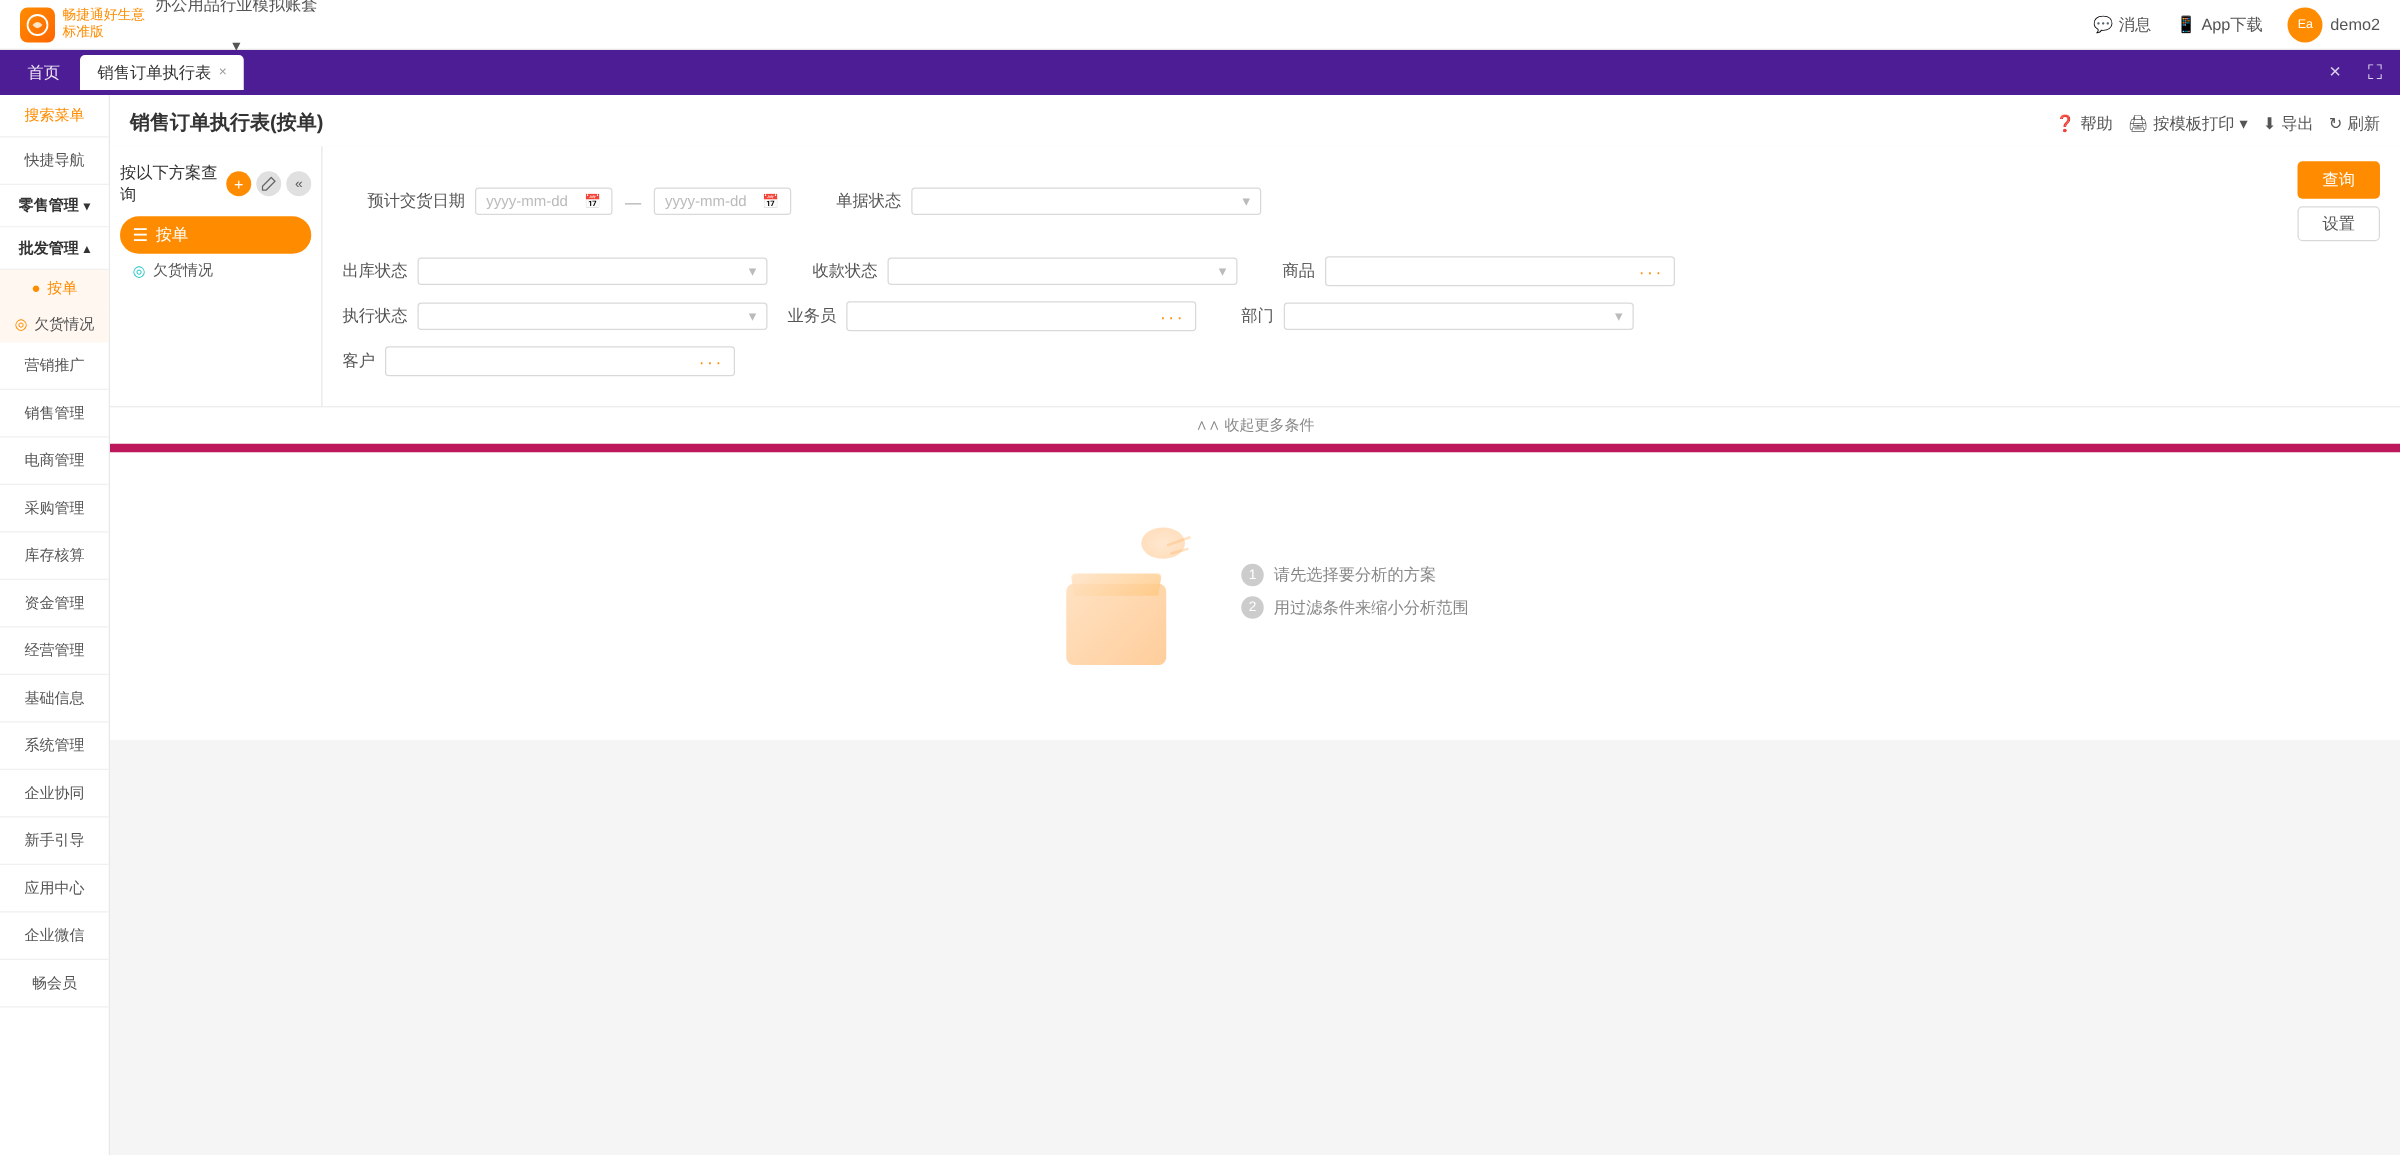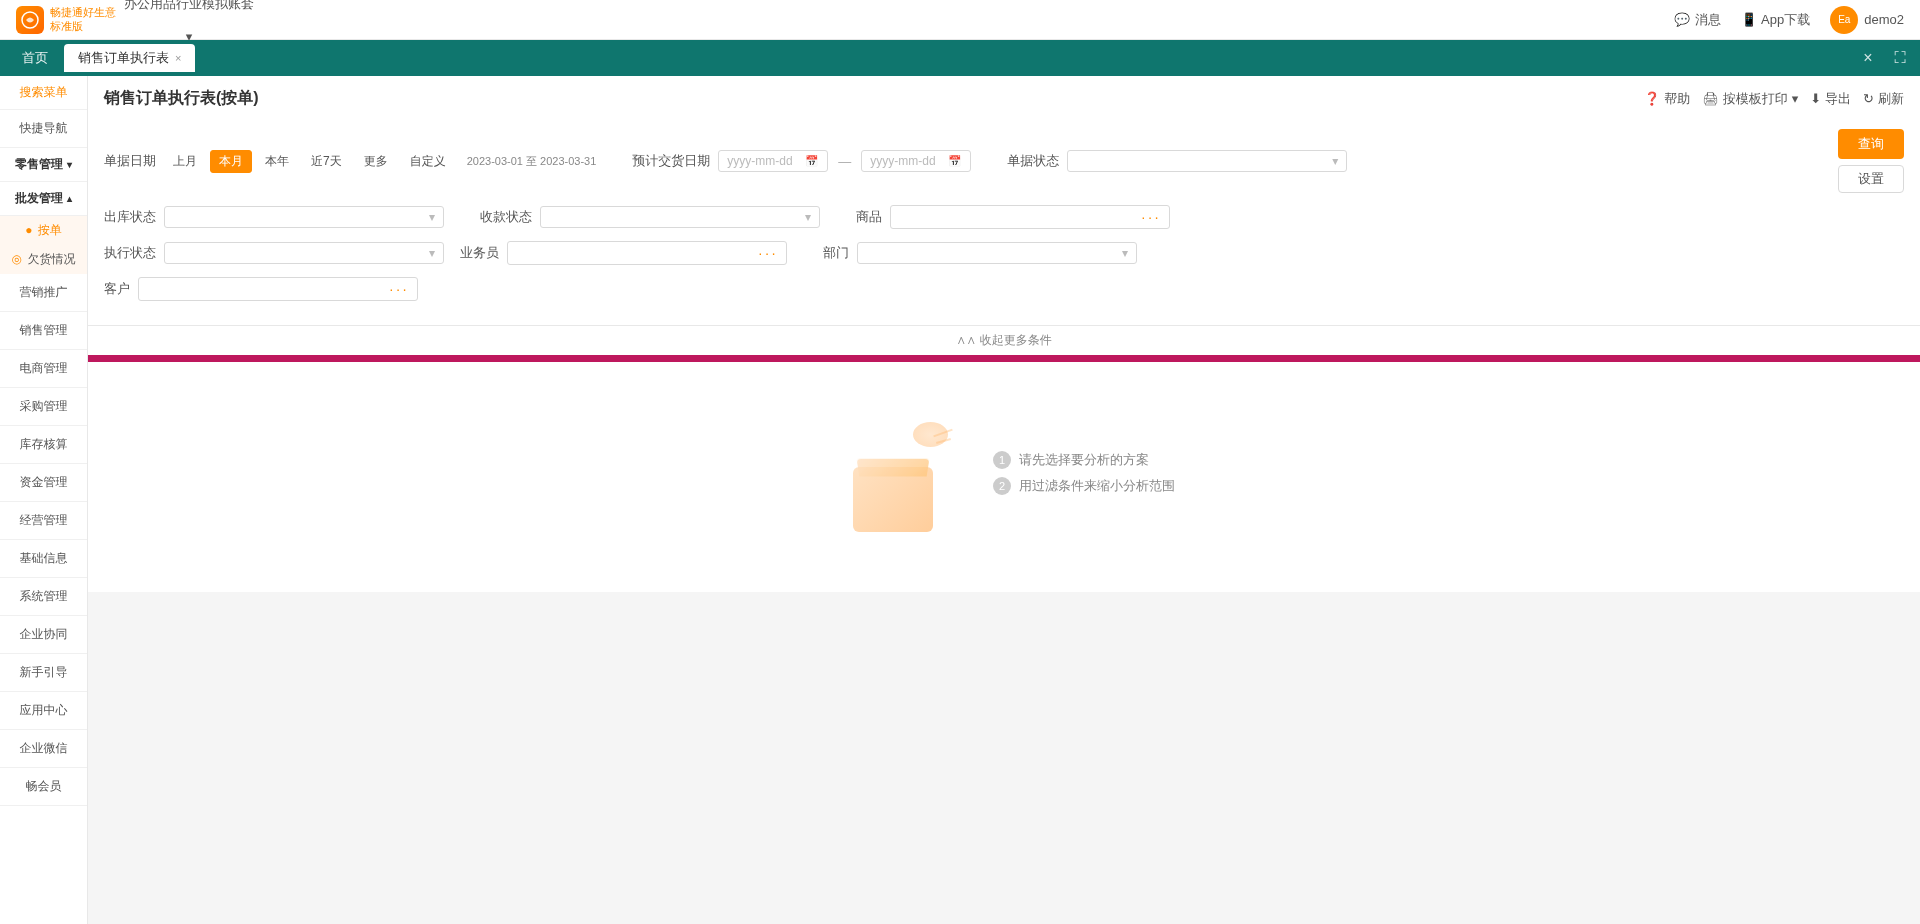--- a/index.html
+++ b/index.html
@@ -74,21 +74,21 @@
       align-items: center;
       justify-content: center;
       color: white;
       font-size: 11px;
       overflow: hidden;
     }
 
     
     .nav-tabs {
       height: 36px;
-      background: #0f766e;
+      background: #4c1d95;
       display: flex;
       align-items: center;
       padding: 0 8px;
       gap: 2px;
       flex-shrink: 0;
     }
     .nav-tab {
       height: 28px;
       padding: 0 14px;
       border-radius: 4px 4px 0 0;
@@ -568,36 +568,46 @@
         </div>
         <div class="page-action-btn">
           <span>↻</span>
           <span>刷新</span>
         </div>
       </div>
     </div>
 
     <div class="filter-panel">
 
+      <div class="filter-left-sidebar">
+        <div class="filter-left-title">
+          <span>按以下方案查询</span>
+          <div class="actions">
+            <div class="icon-btn add">+</div>
+            <div class="icon-btn edit">
+              <svg width="12" height="12" viewBox="0 0 12 12">
+                  <path d="M8 1L11 4L4 11H1V8L8 1Z" stroke="#666" stroke-width="1" fill="none"></path>
+                </svg>
+            </div>
+            <div class="icon-btn collapse">«</div>
+          </div>
+        </div>
+        <div class="scheme-item active">
+          <span class="scheme-icon">☰</span>
+          <span>按单</span>
+        </div>
+        <div class="scheme-item-sub">
+          <span class="sub-icon">◎</span>
+          <span>欠货情况</span>
+        </div>
+      </div>
 
       <div class="filter-main">
 
         <div class="filter-row">
-          <div class="filter-field">
-            <span class="filter-label">单据日期</span>
-            <div class="filter-date-group">
-              <div class="date-quick-btn">上月</div>
-              <div class="date-quick-btn active">本月</div>
-              <div class="date-quick-btn">本年</div>
-              <div class="date-quick-btn">近7天</div>
-              <div class="date-quick-btn">更多</div>
-              <div class="date-quick-btn">自定义</div>
-            </div>
-            <div style="font-size:11px; color:#888; margin-left:4px;">2023-03-01 至 2023-03-31</div>
-          </div>
           <div class="filter-field" style="margin-left:20px;">
             <span class="filter-label">预计交货日期</span>
             <div class="date-input">
               <span style="color:#bbb; font-size:12px;">yyyy-mm-dd</span>
               <span style="margin-left:auto; color:#ccc; font-size:11px;">📅</span>
             </div>
             <span class="date-sep">—</span>
             <div class="date-input">
               <span style="color:#bbb; font-size:12px;">yyyy-mm-dd</span>
               <span style="margin-left:auto; color:#ccc; font-size:11px;">📅</span>

